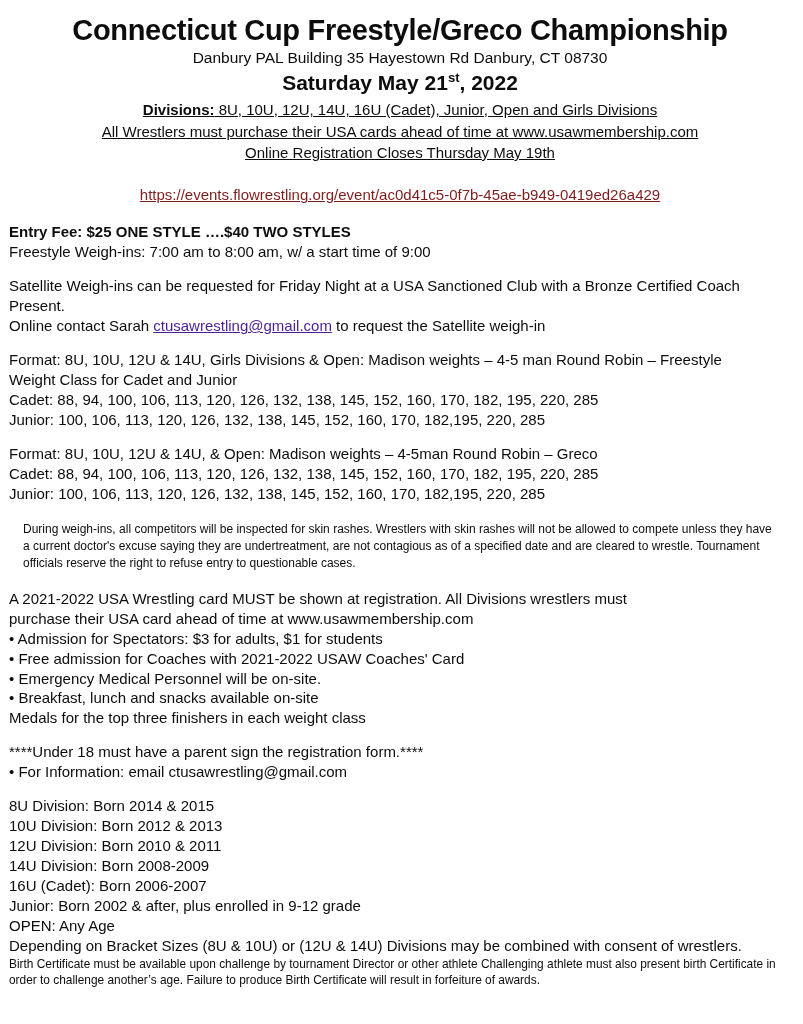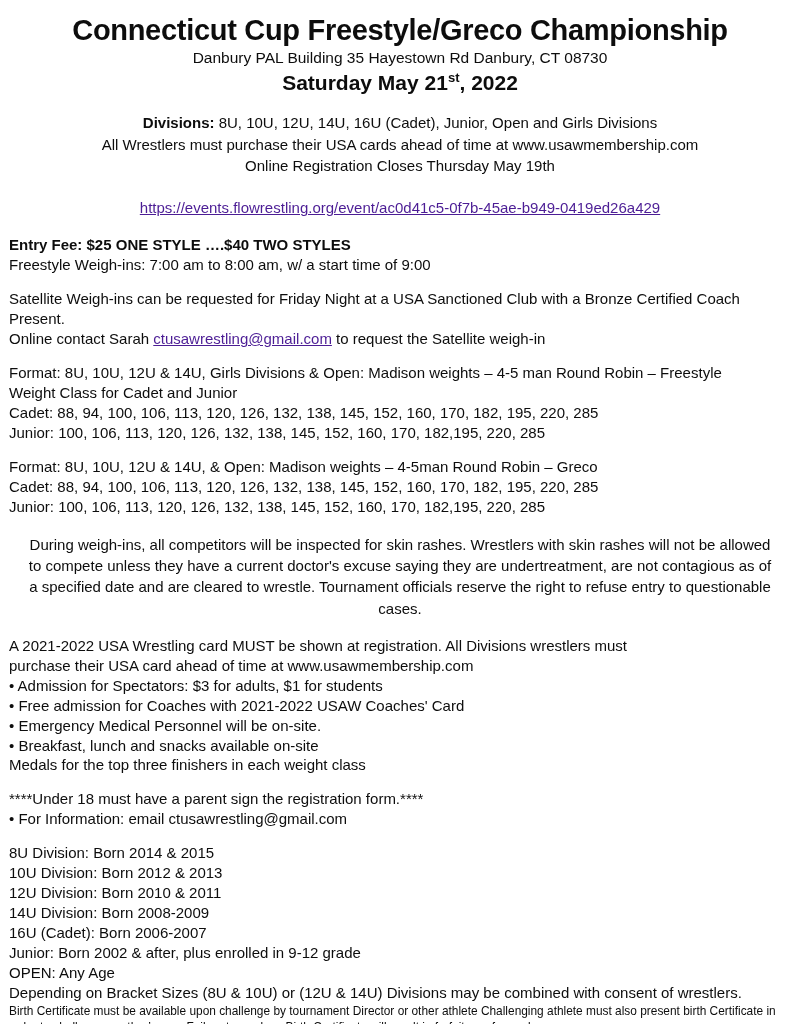--- a/index.html
+++ b/index.html
@@ -49,55 +49,55 @@
     font-size: 0.62em;
     vertical-align: super;
     line-height: 0;
   }
 
   
   .intro {
     text-align: center;
     font-size: 15px;
     line-height: 1.43;
-    margin-top: 16px;
+    margin-top: 3px;
+    text-decoration: underline;
   }
   .intro .lbl { font-weight: bold; }
 
   .url-line {
     text-align: center;
     margin-top: 21px;
     font-size: 15px;
     line-height: 1.4;
   }
   .url-line a {
-    color: #4c1d95;
+    color: #7f1d1d;
     word-break: break-all;
   }
 
   
   .block {
     font-size: 15px;
     line-height: 1.33;
     text-align: left;
   }
   .block .b { font-weight: bold; }
   .gap-lg  { height: 17px; }
   .gap-md  { height: 14px; }
 
   .mail-link {
     color: #4c1d95;
     text-decoration: underline;
   }
 
   
   .fineprint {
-    font-size: 15px;
+    font-size: 12px;
     line-height: 1.42;
-    text-align: center;
     padding: 0 14px;
   }
   .footnote {
     font-size: 11.9px;
     line-height: 1.38;
     text-align: left;
   }
   .bullet-line { white-space: pre; }
 </style>
 </head>

